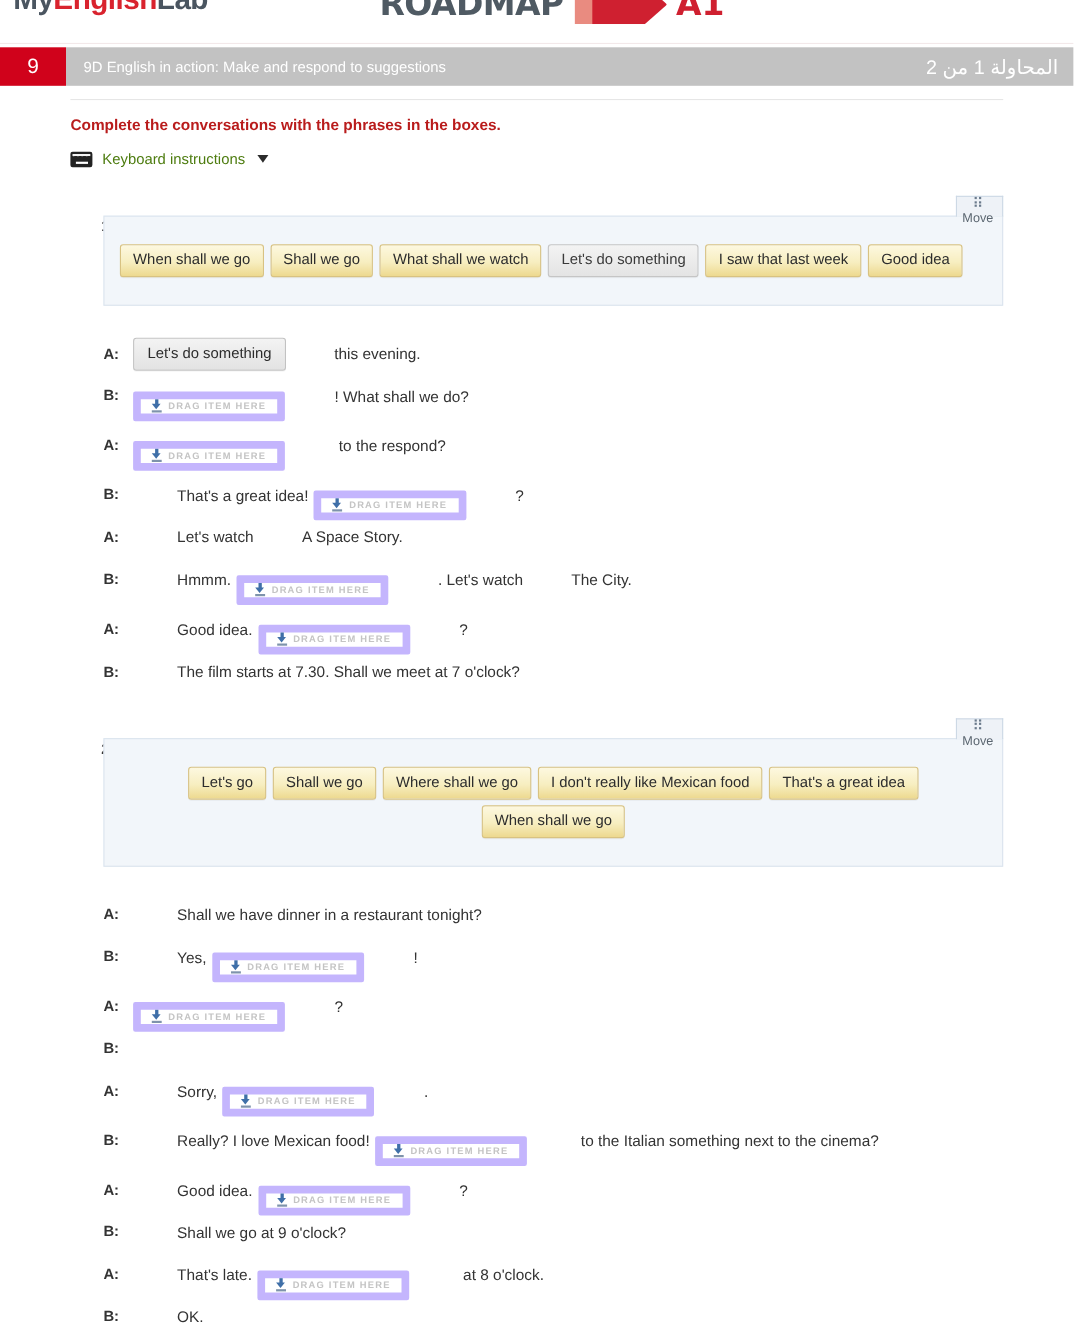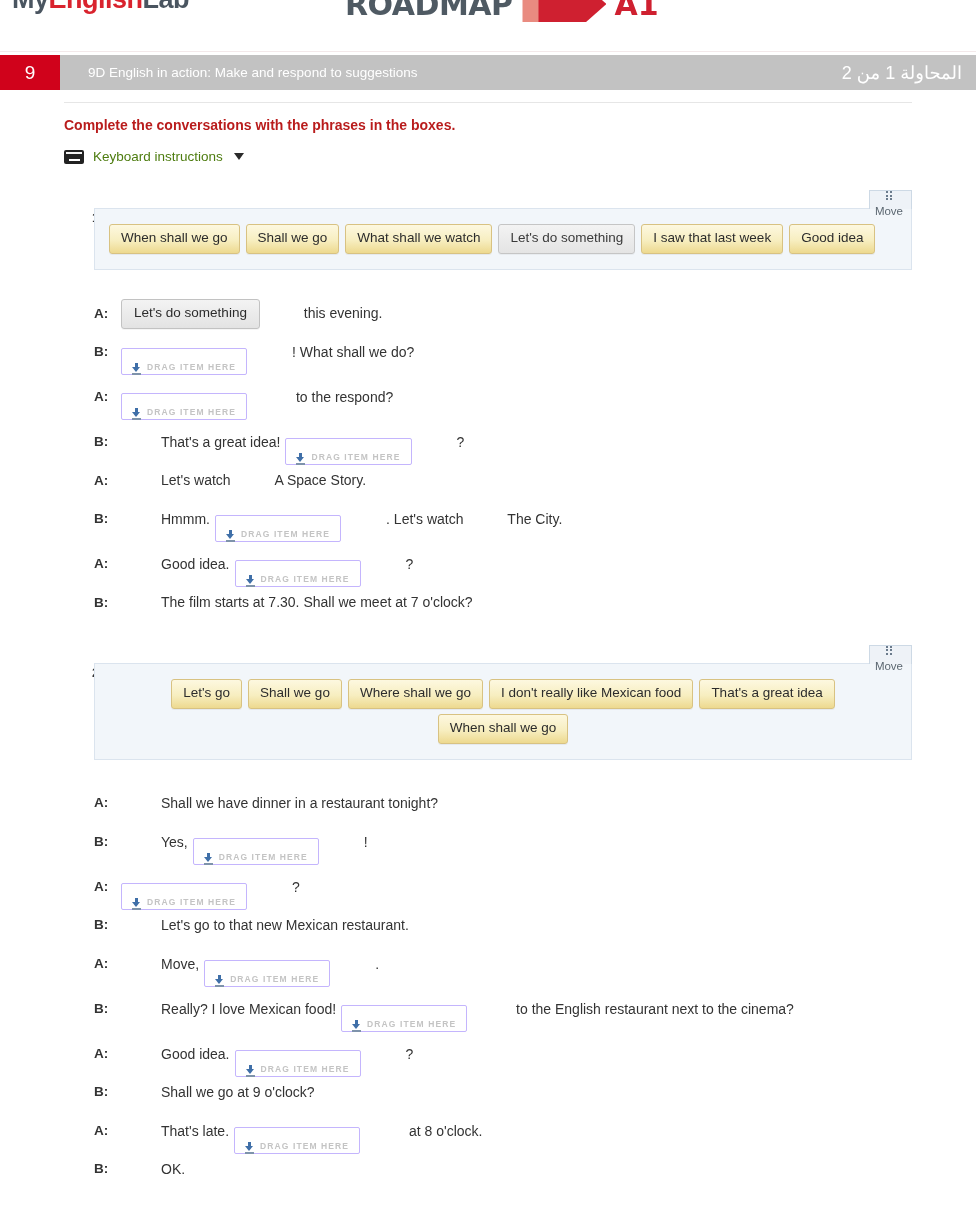--- a/index.html
+++ b/index.html
@@ -9,21 +9,21 @@
     background: #ffffff;
     font-family: "Liberation Sans", sans-serif;
     color: #333333;
     overflow: hidden;
   }
   .page { position: relative; width: 976px; height: 1212px; background:#fff; }
 
   
   .logo-strip {
     position: relative;
-    height: 52px;
+    height: 40px;
     background: #ffffff;
     border-bottom: 1px solid #f3e9ea;
     overflow: hidden;
     padding-left: 28px;
   }
   .mel-logo {
     position: absolute;
     left: 12px; top: -16px;
     font-size: 27px;
     font-weight: 600;
@@ -87,21 +87,21 @@
     align-items: center;
     justify-content: center;
   }
   .unit-title {
     flex: 1;
     background: #c2c2c2;
     color: #ffffff;
     display: flex;
     align-items: center;
     justify-content: space-between;
-    padding: 0 14px 0 28px;
+    padding: 0 14px 0 16px;
     font-size: 13.5px;
   }
   .unit-title-text { font-size: 13.5px; }
   .attempt-text {
     font-size: 18px;
     direction: rtl;
     white-space: nowrap;
   }
 
   
@@ -195,21 +195,21 @@
   .dots-icon {
     display: grid;
     grid-template-columns: repeat(2, 2px);
     grid-template-rows: repeat(3, 2px);
     gap: 1.5px;
   }
   .dots-icon i { background: #6b7b8c; width: 2px; height: 2px; display:block; }
   .bank {
     background: #f2f6fa;
     border: 1px solid #dbe4ee;
-    padding: 15px 10px;
+    padding: 25px 10px;
     display: flex;
     flex-wrap: wrap;
     justify-content: center;
     gap: 5px 6px;
   }
   .bank.left { justify-content: flex-start; padding-left: 14px; }
 
   .tile {
     display: inline-block;
     padding: 6px 11px 7px;
@@ -267,27 +267,27 @@
     border-radius: 3px;
     color: #2c2c2c;
     white-space: nowrap;
     line-height: 1.1;
     cursor: grab;
     box-shadow: 0 1px 0 rgba(0,0,0,.04);
   }
 
   .dropzone {
     display: inline-flex;
-    align-items: flex-end;
+    align-items: flex-start;
     justify-content: center;
     gap: 6px;
     min-width: 118px;
     height: 27px;
     padding: 0 10px;
-    border: 1px solid #c4b5fd;
+    border: 7px solid #c4b5fd;
     background: #ffffff;
     border-radius: 2px;
     cursor: copy;
     margin-top: 18px;
   }
   .dz-arrow {
     position: relative;
     width: 9px; height: 11px;
     flex: 0 0 auto;
   }
@@ -531,28 +531,25 @@
                     <span class="dz-base"></span>
                   </span>
                   <span class="dz-label">DRAG ITEM HERE</span>
                 </span>
                 <span class="spacer-sm"></span>
                 <span class="txt">?</span>
               </span>
             </div>
             <div class="line">
               <span class="speaker">B:</span>
-              <span class="line-body">
-                <span class="txt">Let's go to that new Mexican restaurant.</span>
-              </span>
-            </div>
-            <div class="line">
-              <span class="speaker">A:</span>
-              <span class="line-body">
-                <span class="txt">Move,</span>
+            </div>
+            <div class="line">
+              <span class="speaker">A:</span>
+              <span class="line-body">
+                <span class="txt">Sorry,</span>
                 <span class="spacer-sm"></span>
                 <span class="dropzone">
                   <span class="dz-arrow">
                     <span class="dz-base"></span>
                   </span>
                   <span class="dz-label">DRAG ITEM HERE</span>
                 </span>
                 <span class="spacer-sm"></span>
                 <span class="txt">.</span>
               </span>
@@ -562,21 +559,21 @@
               <span class="line-body">
                 <span class="txt">Really? I love Mexican food!</span>
                 <span class="spacer-sm"></span>
                 <span class="dropzone">
                   <span class="dz-arrow">
                     <span class="dz-base"></span>
                   </span>
                   <span class="dz-label">DRAG ITEM HERE</span>
                 </span>
                 <span class="spacer-sm"></span>
-                <span class="txt"> to the English restaurant next to the cinema?</span>
+                <span class="txt"> to the Italian something next to the cinema?</span>
               </span>
             </div>
             <div class="line">
               <span class="speaker">A:</span>
               <span class="line-body">
                 <span class="txt">Good idea.</span>
                 <span class="spacer-sm"></span>
                 <span class="dropzone">
                   <span class="dz-arrow">
                     <span class="dz-base"></span>

